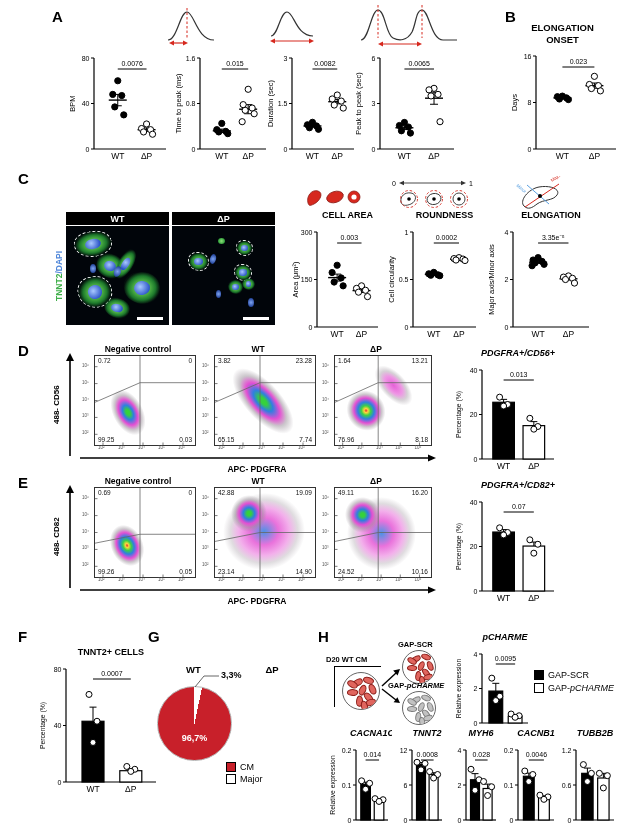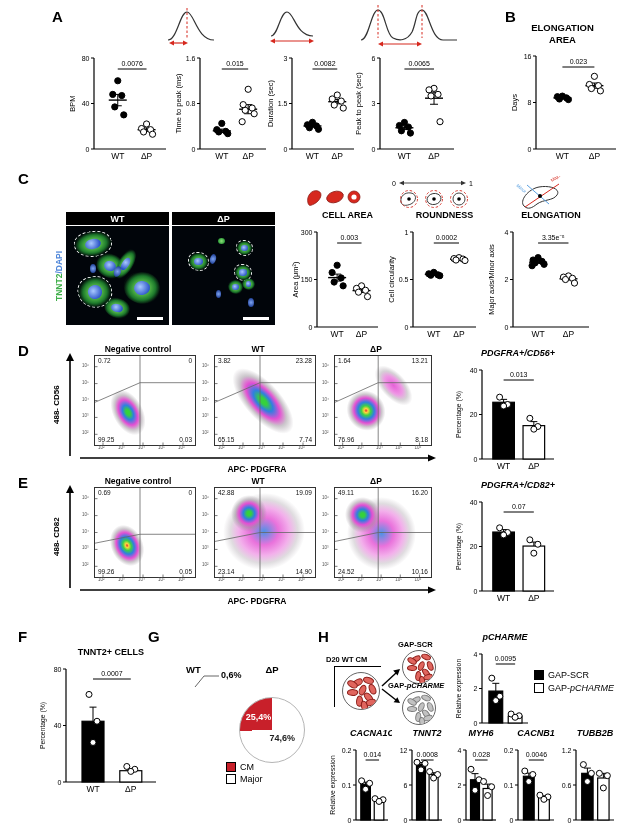--- a/index.html
+++ b/index.html
@@ -203,21 +203,21 @@
         <circle cx="79.02" cy="45.916666666666664" r="3.1" fill="#fff" stroke="#000" stroke-width="1"></circle>
         <circle cx="88.02" cy="71.7" r="3.1" fill="#fff" stroke="#000" stroke-width="1"></circle>
         <text x="82.02" y="109" font-size="8.5" text-anchor="middle" fill="#000">ΔP</text>
         <line x1="52.42" y1="19" x2="82.02" y2="19" stroke="#000" stroke-width="1"></line>
         <text x="67.22" y="16" font-size="7" text-anchor="middle" fill="#000">0.0065</text>
       </svg>
     </div>
 
   <div class="plabel" style="left:505px;top:8px">B</div>
   <div class="btitle" style="left:505px;top:22px;width:115px">ELONGATION</div>
-  <div class="btitle" style="left:505px;top:34px;width:115px">AREA</div>
+  <div class="btitle" style="left:505px;top:34px;width:115px">ONSET</div>
   <div class="chart" style="left:508px;top:48px;width:112px;height:114px">
       <svg width="112" height="114" style="display: block;">
         <line x1="28" y1="8" x2="28" y2="101" stroke="#000" stroke-width="1.2"></line>
         <line x1="28" y1="101" x2="108" y2="101" stroke="#000" stroke-width="1.2"></line>
         <line x1="25" y1="101" x2="28" y2="101" stroke="#000" stroke-width="1"></line>
         <text x="23.5" y="103.5" font-size="7" text-anchor="end" fill="#000">0</text>
         <line x1="25" y1="54.5" x2="28" y2="54.5" stroke="#000" stroke-width="1"></line>
         <text x="23.5" y="57" font-size="7" text-anchor="end" fill="#000">8</text>
         <line x1="25" y1="8" x2="28" y2="8" stroke="#000" stroke-width="1"></line>
         <text x="23.5" y="10.5" font-size="7" text-anchor="end" fill="#000">16</text>
@@ -774,29 +774,28 @@
         <text x="94.8" y="147" font-size="8.5" text-anchor="middle" fill="#000">ΔP</text>
         <line x1="57" y1="34" x2="94.8" y2="34" stroke="#000" stroke-width="1"></line>
         <text x="75.9" y="31" font-size="7" text-anchor="middle" fill="#000">0.0007</text>
       </svg>
     </div>
 
   <div class="plabel" style="left:148px;top:628px">G</div>
   <div class="btitle" style="left:157px;top:664px;width:73px">WT</div>
   <div class="btitle" style="left:240px;top:664px;width:64px">ΔP</div>
 
-  <div class="pie" style="left: 239px; top: 697px; width: 64px; height: 64px; background: conic-gradient(rgb(255, 255, 255) 0%, rgb(255, 255, 255) 74.6%, rgb(200, 32, 42) 74.6%, rgb(200, 32, 42) 100%);">
-      <span class="pielab" style="left: 29%; top: 30%; color: rgb(255, 255, 255);">25,4%</span>
-      <span class="pielab" style="left: 66%; top: 63%; color: rgb(34, 34, 34);">74,6%</span>
+  <div class="pie" style="left: 157px; top: 686px; width: 73px; height: 73px; background: conic-gradient(rgb(255, 255, 255) 0%, rgb(255, 255, 255) 3.3%, rgb(200, 32, 42) 3.3%, rgb(200, 32, 42) 100%);">
+      <span class="pielab" style="left: 50%; top: 70%; color: rgb(255, 255, 255);">96,7%</span>
     </div>
 
   <svg class="abs" style="left:192px;top:672px" width="30" height="17">
     <polyline points="3,15 12,4 27,4" fill="none" stroke="#555" stroke-width="0.9"></polyline>
   </svg>
-  <div class="calltxt" style="left:221px;top:670px">0,6%</div>
+  <div class="calltxt" style="left:221px;top:670px">3,3%</div>
 
   <div class="legrow" style="left:226px;top:762px">
     <span class="sq" style="background: rgb(200, 32, 42);"></span>
     <span>CM</span>
   </div>
   <div class="legrow" style="left:226px;top:774px">
     <span class="sq" style="background: rgb(255, 255, 255);"></span>
     <span>Major</span>
   </div>
 

